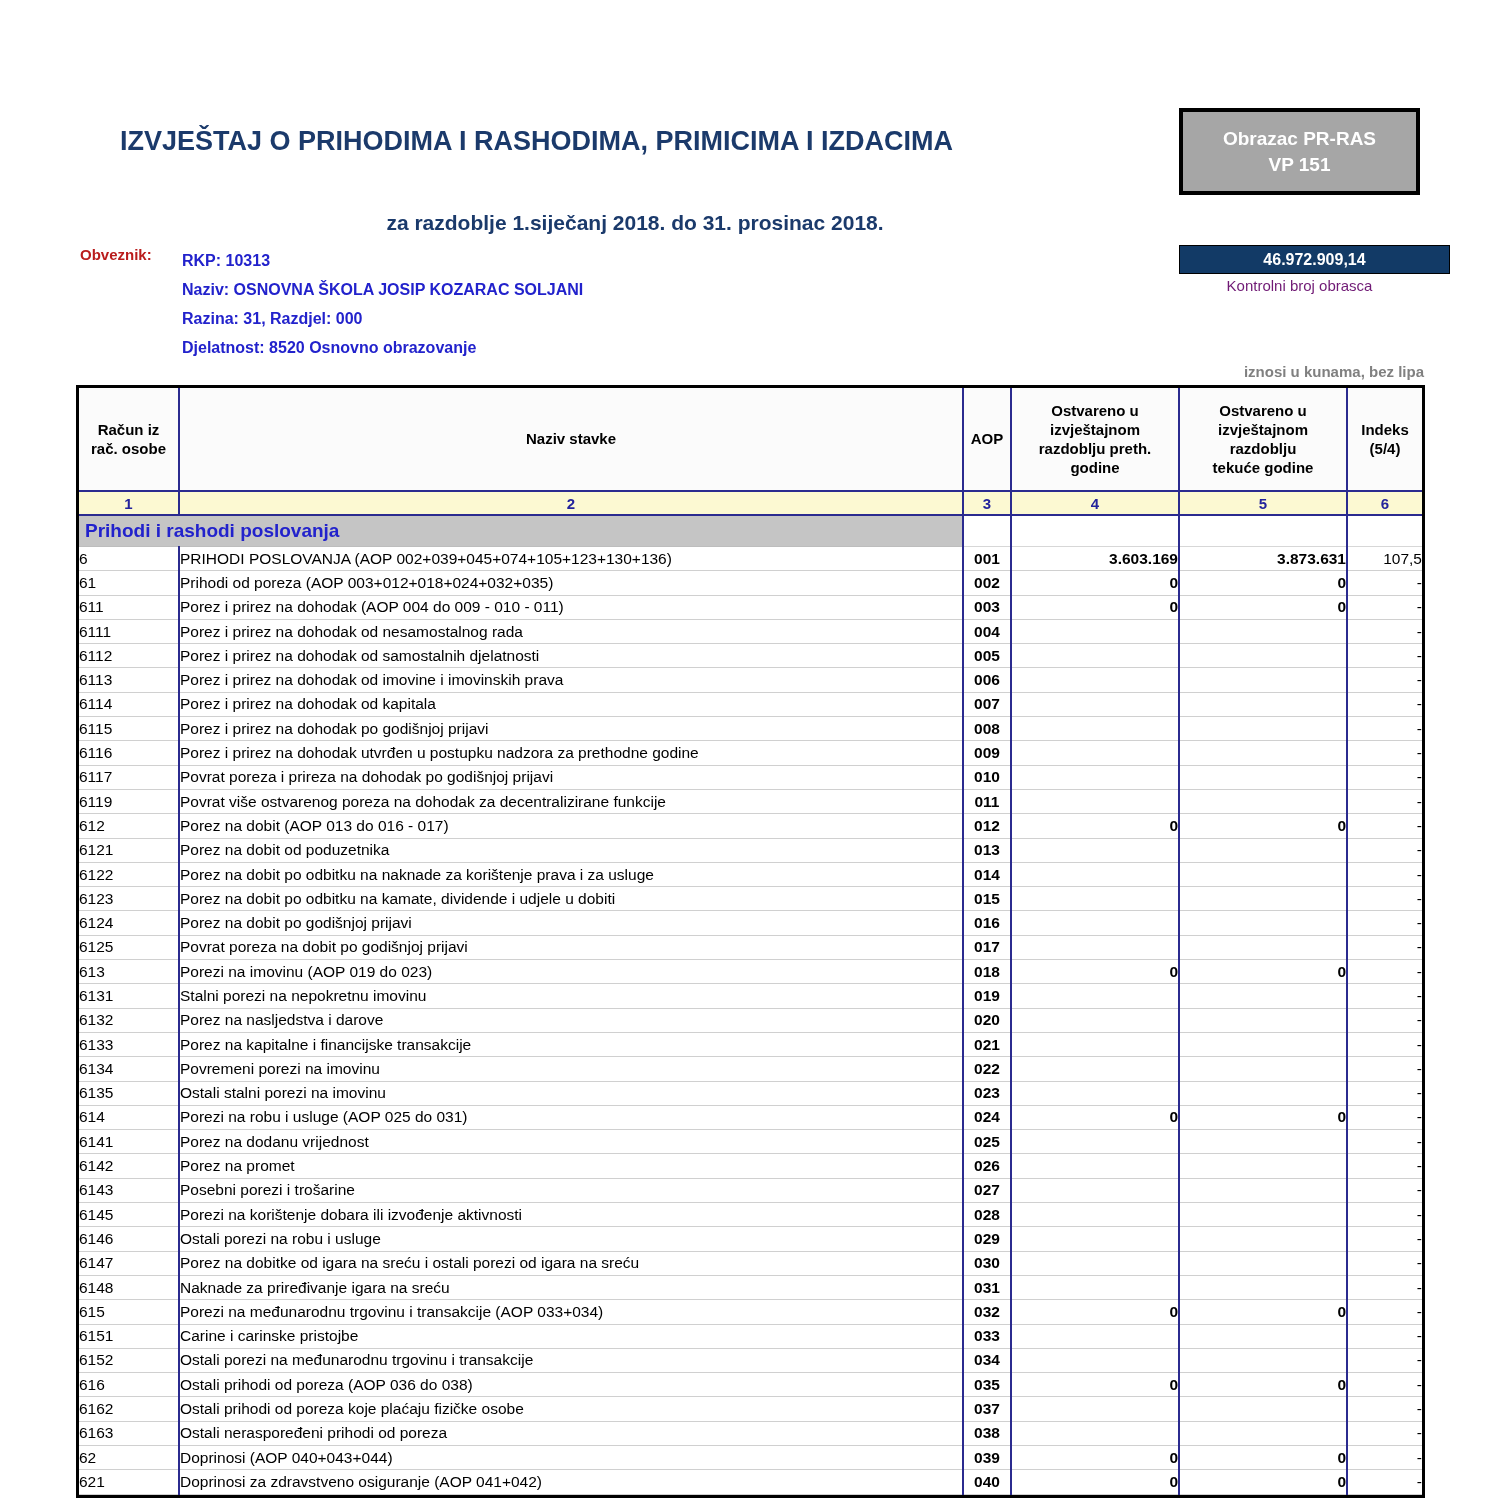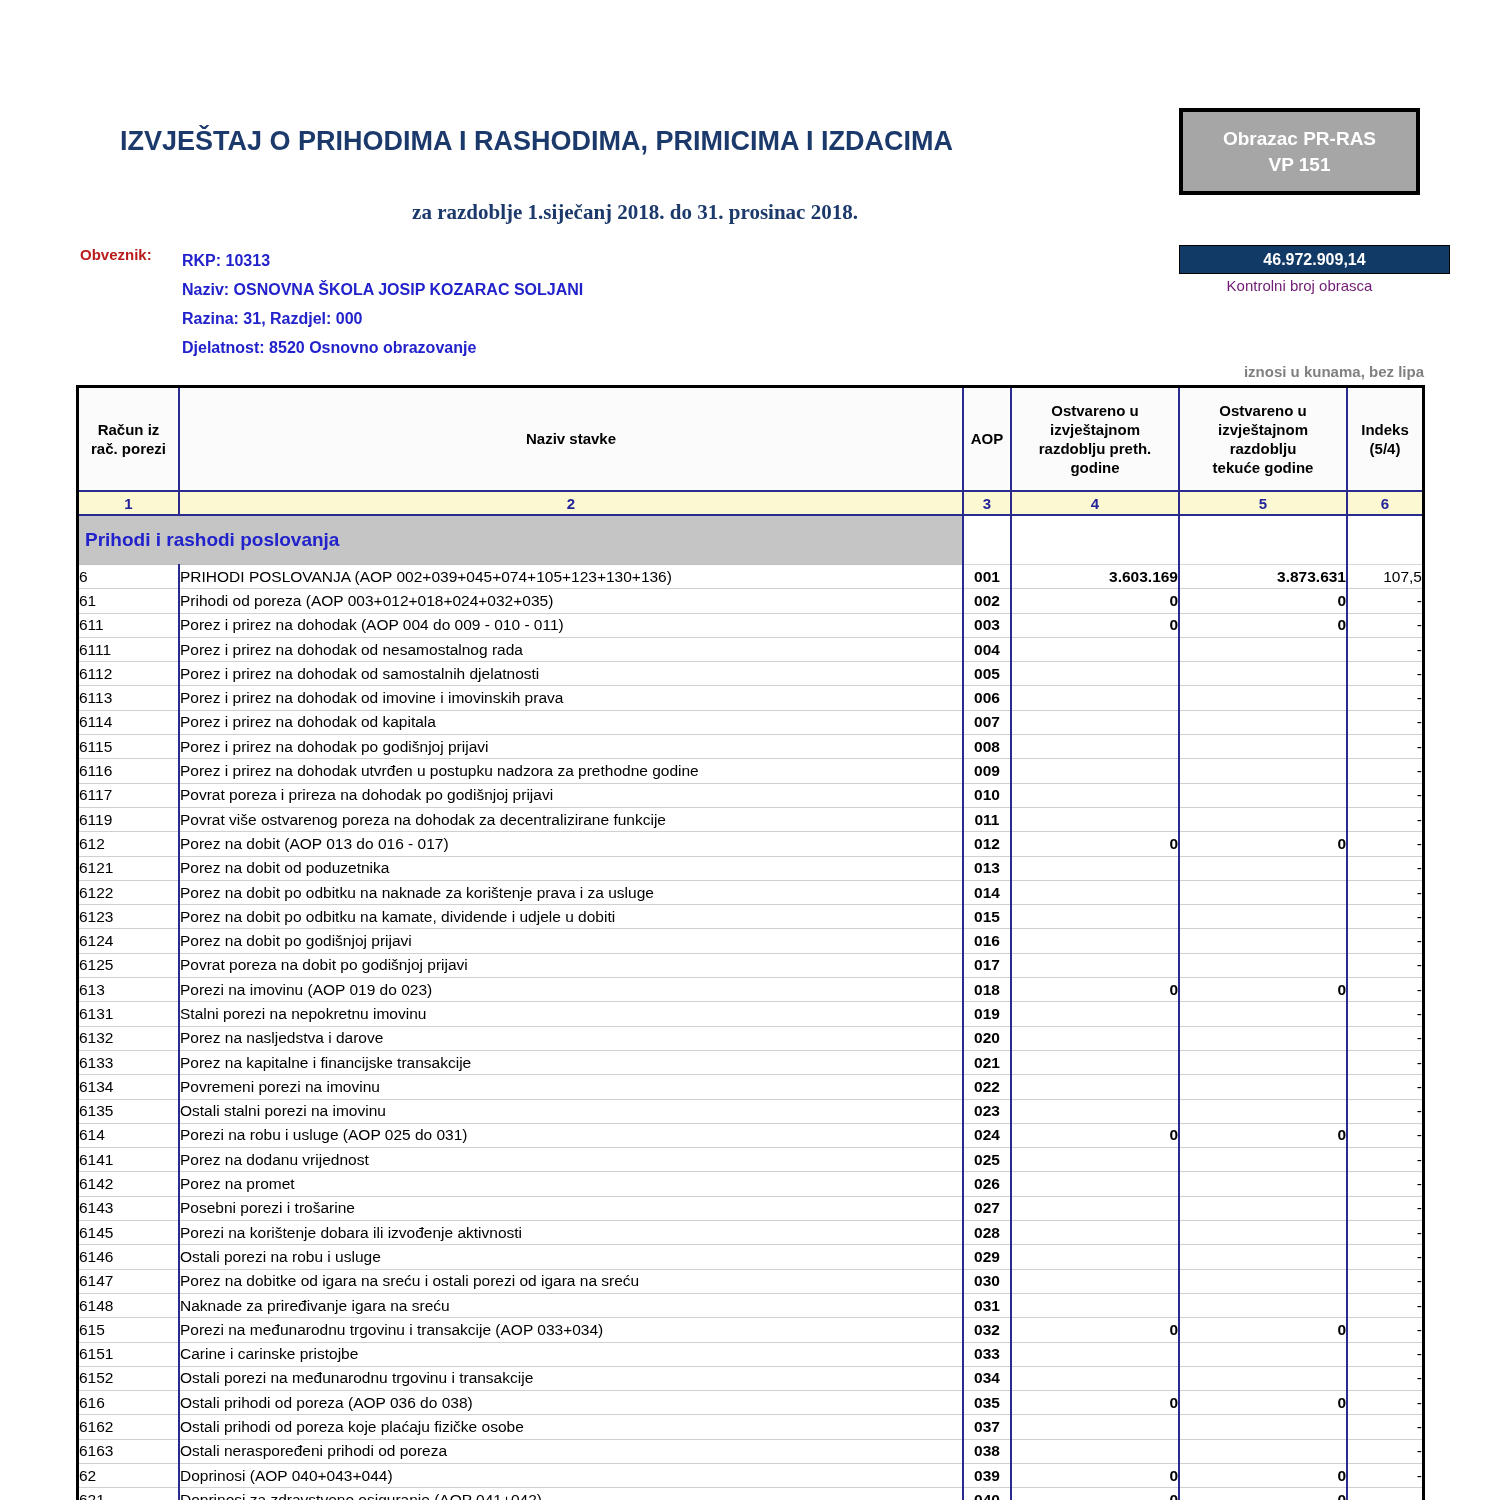--- a/index.html
+++ b/index.html
@@ -29,27 +29,26 @@
     width: 1030px;
     text-align: left;
     font-size: 27px;
     font-weight: bold;
     color: #1b3a6b;
     letter-spacing: 0px;
   }
   .doc-subtitle {
     position: absolute;
     left: 120px;
-    top: 200px;
+    top: 211px;
     width: 1030px;
     text-align: center;
     font-size: 21px;
     font-weight: bold;
     color: #1b3a6b;
-    font-family: Liberation Serif, serif;
   }
 
   .form-box {
     position: absolute;
     left: 1179px;
     top: 108px;
     width: 241px;
     height: 87px;
     background: #a6a6a6;
     border: 4px solid #000000;
@@ -172,21 +171,21 @@
     height: 22px;
     padding: 0;
   }
   .numrow td:last-child { border-right: none; }
 
   .section-row td.sect {
     background: #c5c5c5;
     color: #2222cc;
     font-weight: bold;
     font-size: 19px;
-    padding: 11px 6px;
+    padding: 2px 6px;
     height: 26px;
     border-bottom: 1px solid #bdbdbd;
   }
   .section-row td.blank-aop {
     border-left: 2px solid #2b2b8f;
     border-right: 2px solid #2b2b8f;
     border-bottom: 1px solid #d7d7d7;
     background: #ffffff;
   }
   .section-row td.blank-v {
@@ -267,21 +266,21 @@
           <col class="c2">
           <col class="c3">
           <col class="c4">
           <col class="c5">
           <col class="c6">
       </colgroup>
       <tbody>
         <tr class="hdr">
           <td>
             <div>Račun iz</div>
-            <div>rač. porezi</div>
+            <div>rač. osobe</div>
           </td>
           <td>Naziv stavke</td>
           <td>AOP</td>
           <td>
             <div>Ostvareno u</div>
             <div>izvještajnom</div>
             <div>razdoblju preth.</div>
             <div>godine</div>
           </td>
           <td>

